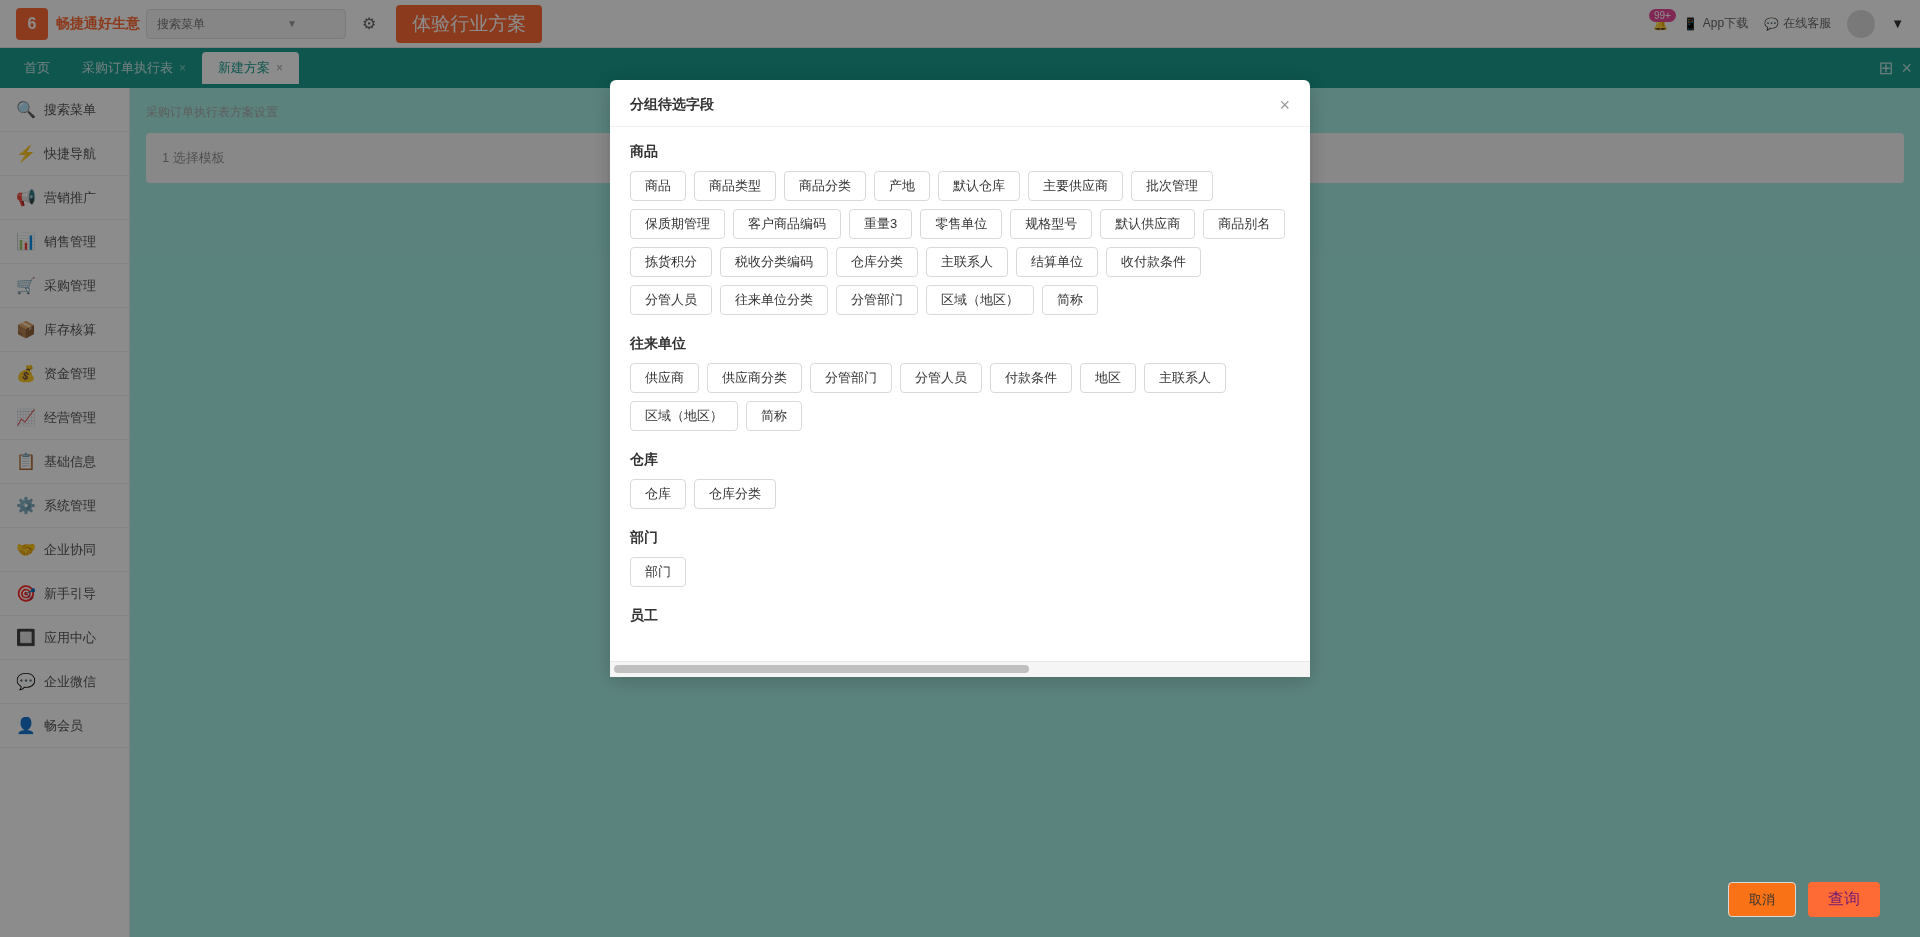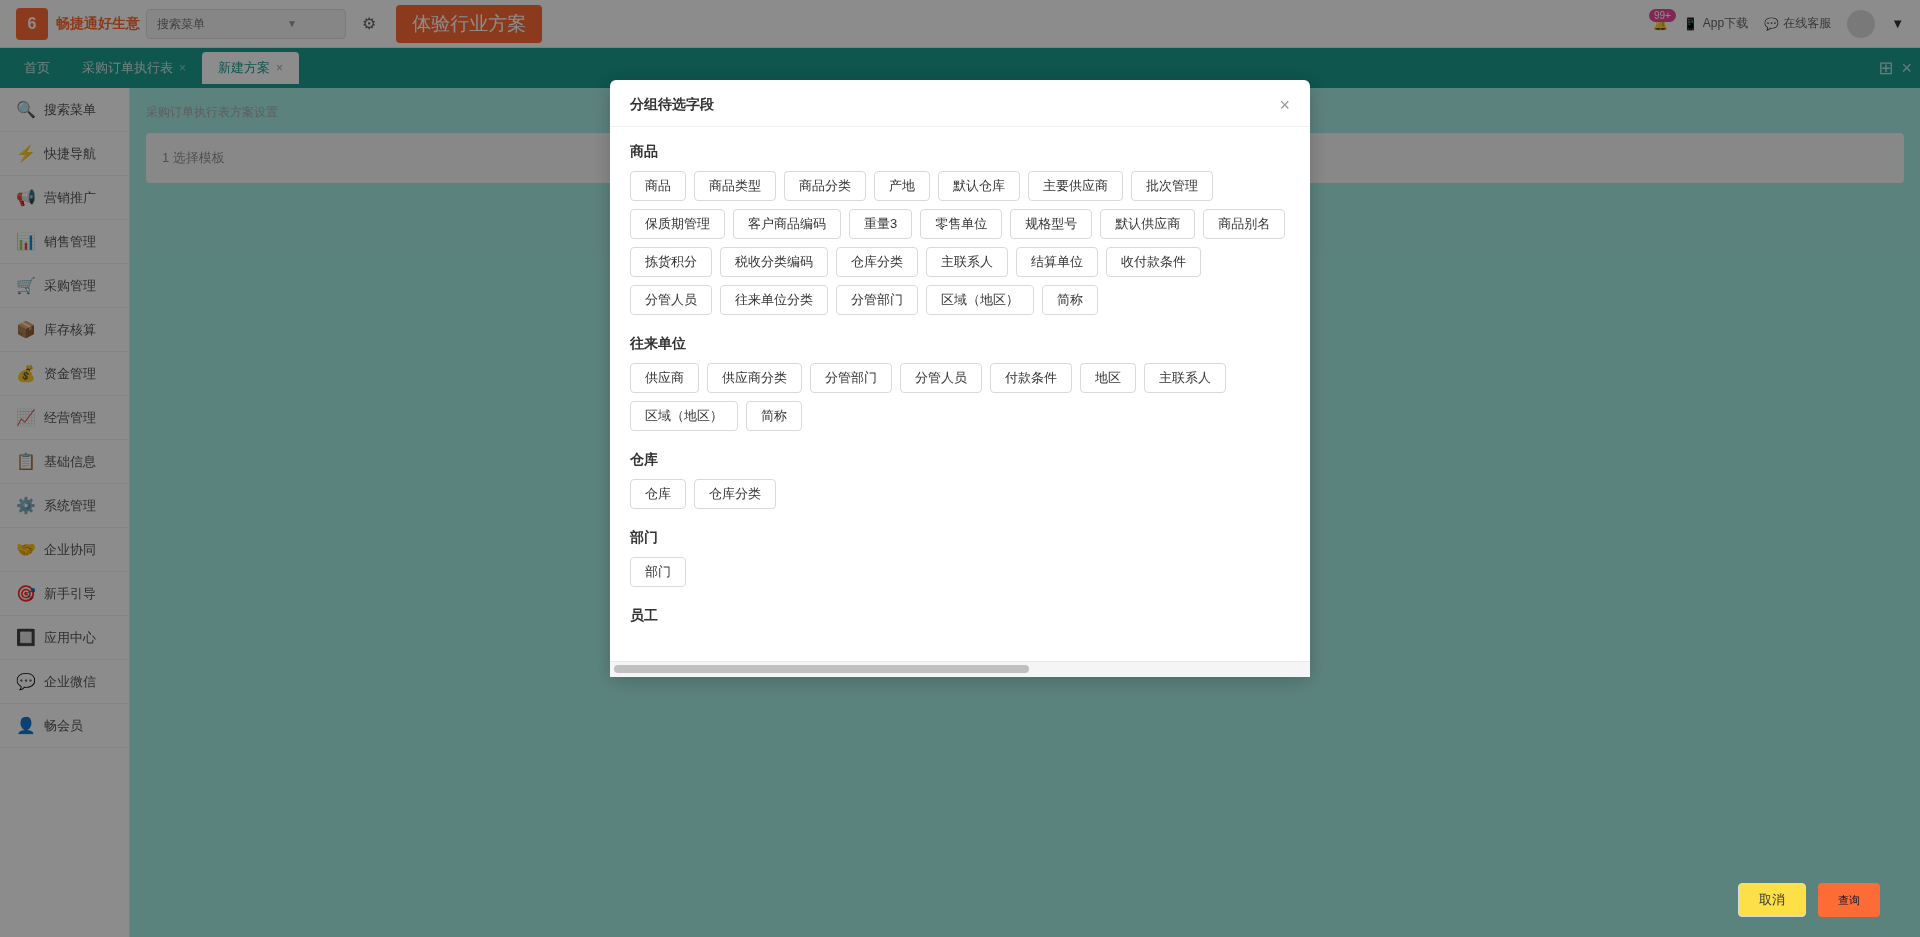--- a/index.html
+++ b/index.html
@@ -164,26 +164,26 @@
     }
     .h-scrollbar-thumb {
       height: 8px; width: 60%; background: #c0c0c0; border-radius: 4px;
     }
 
     
     .bg-content { opacity: 0.5; }
     .page-breadcrumb { font-size: 12px; color: #666; margin-bottom: 12px; }
     .page-card { background: #fff; border-radius: 4px; padding: 16px; margin-bottom: 12px; }
     .btn-cancel {
-      border: 1px solid #d9d9d9; background: #fde047; color: #333;
+      border: 1px solid #d9d9d9; background: #f97316; color: #333;
       padding: 7px 20px; border-radius: 4px; cursor: pointer; font-size: 13px;
     }
     .btn-confirm {
-      background: #ff6b35; border: none; color: #0f172a;
-      padding: 7px 20px; border-radius: 4px; cursor: pointer; font-size: 11px;
+      background: #ff6b35; border: none; color: #701a75;
+      padding: 7px 20px; border-radius: 4px; cursor: pointer; font-size: 16px;
     }
   </style>
 </head>
 <body>
 
 <div class="topbar">
   <div class="topbar-logo">
     <div class="logo-icon">6</div>
     <span>畅捷通好生意</span>
   </div>

